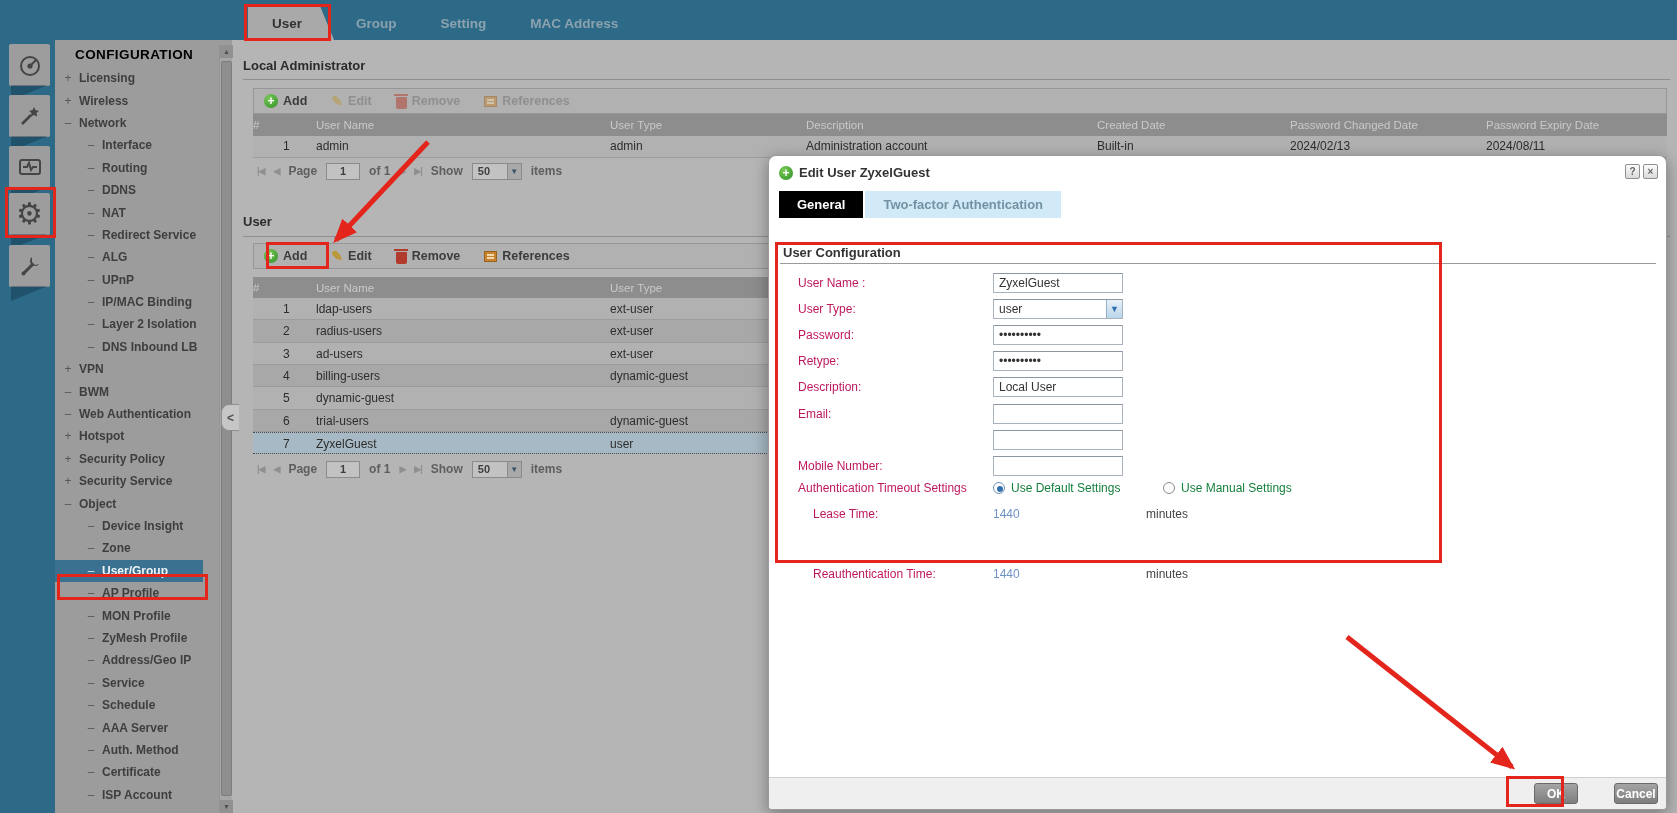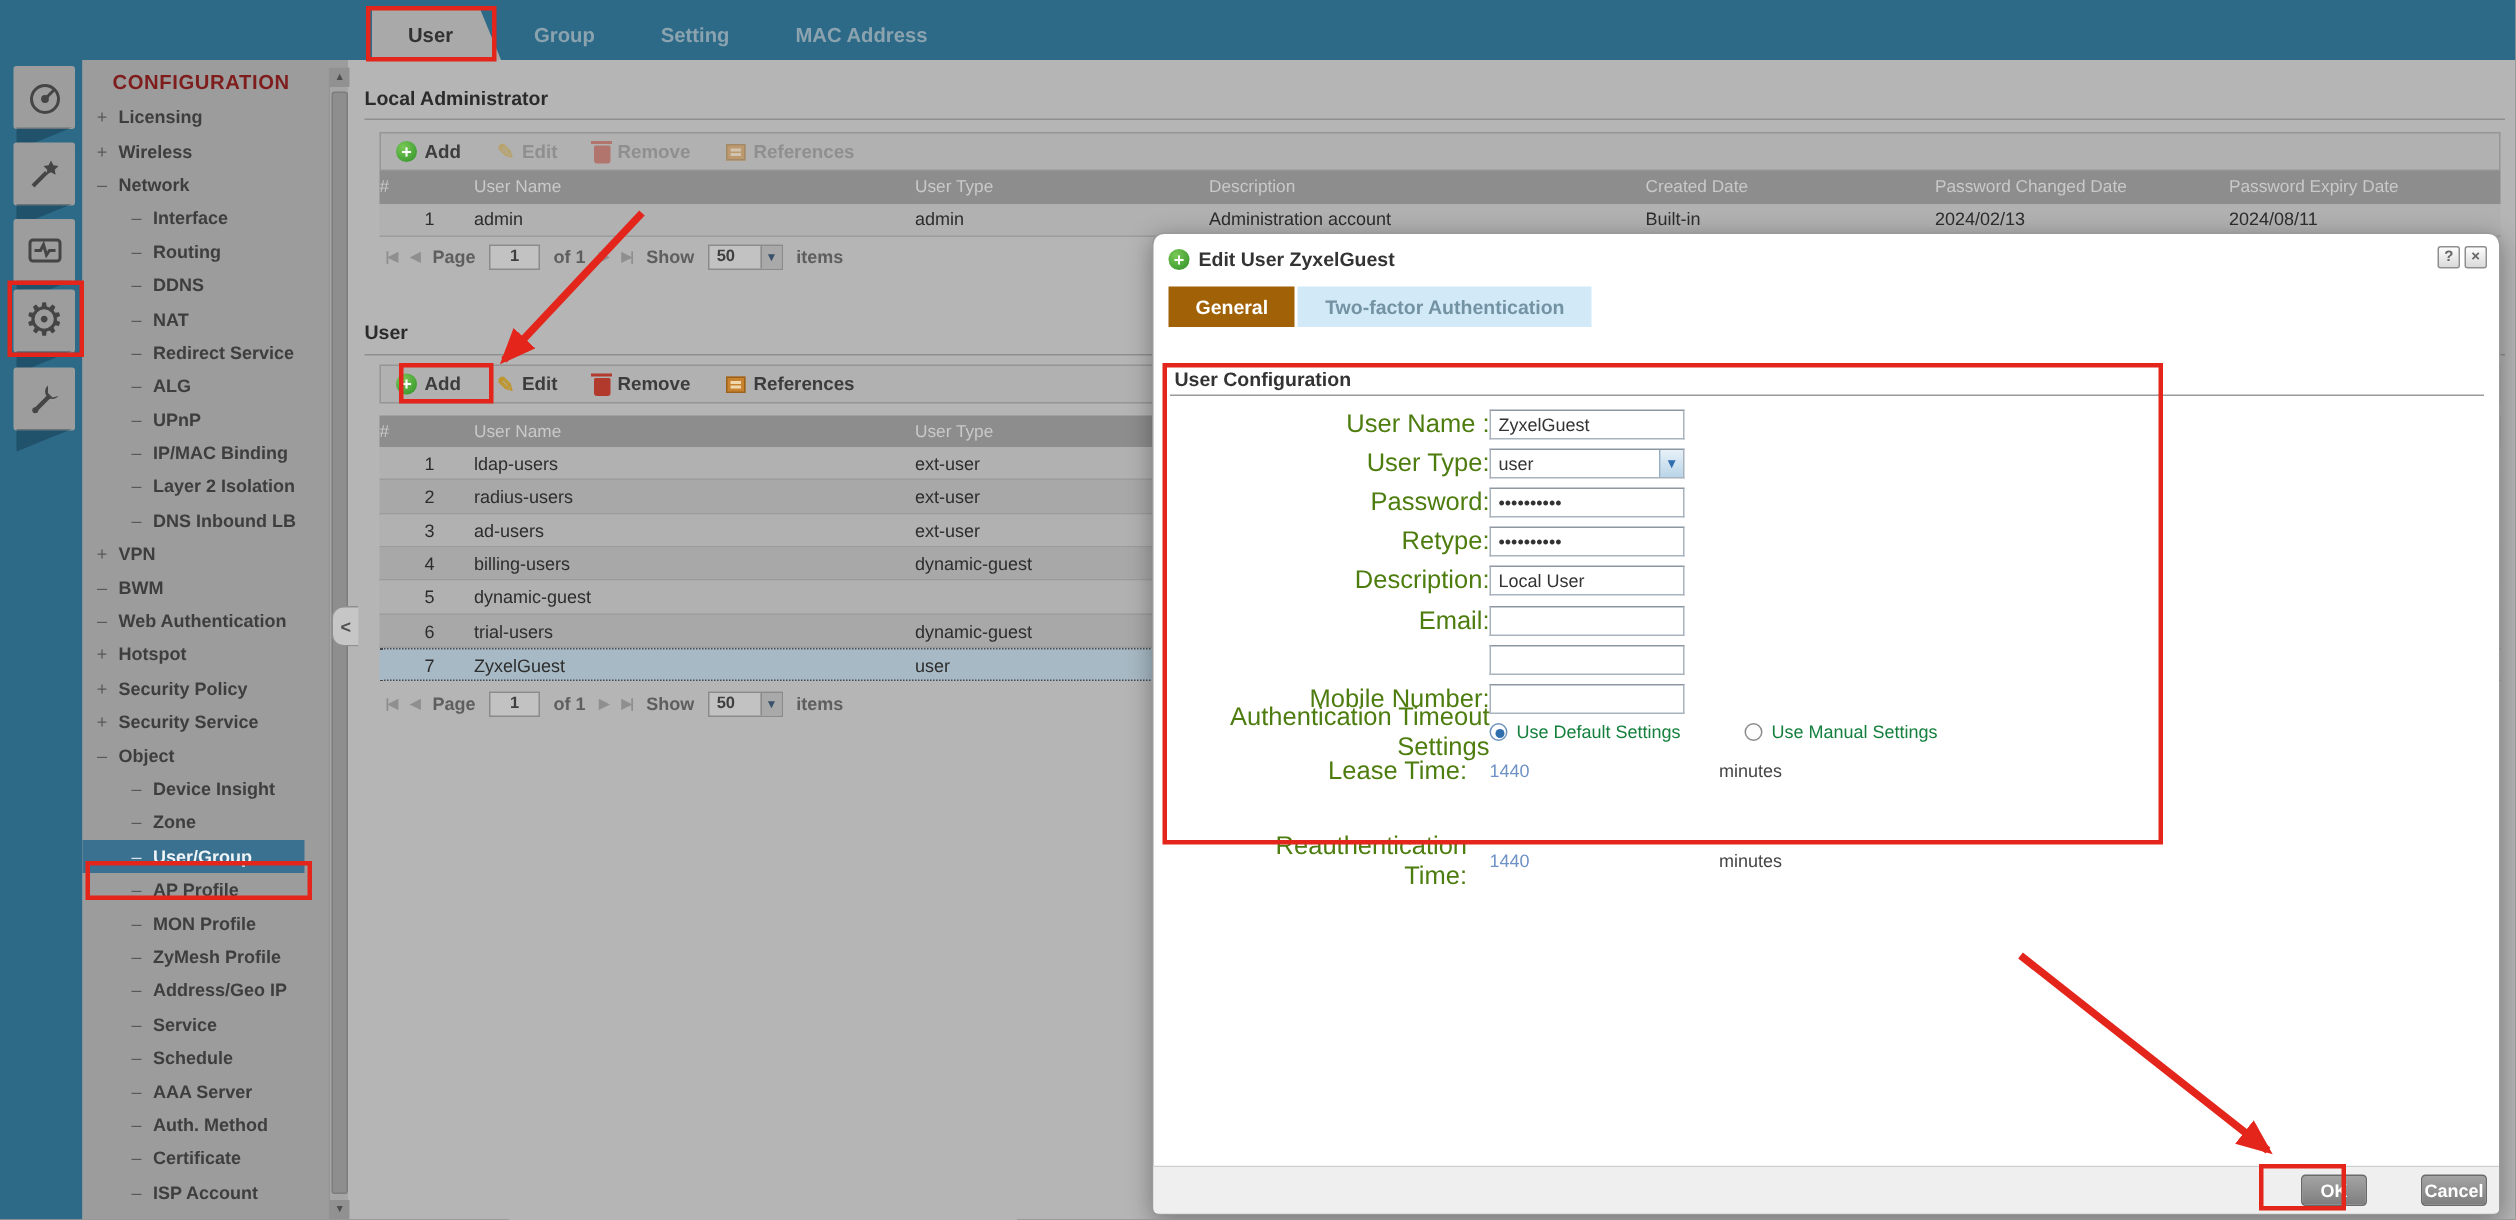--- a/index.html
+++ b/index.html
@@ -20,21 +20,21 @@
   .tile { position:absolute; left:9px; width:41px; height:42px; background:#9d9d9d; border-radius:2px;
           display:flex; align-items:center; justify-content:center; color:#454545; }
   .tile::after { content:''; position:absolute; left:2px; top:41px; width:0; height:0;
           border-top:15px solid rgba(8,38,54,.35); border-right:37px solid transparent; }
   .tile svg { stroke:#454545; fill:none; stroke-width:2; }
   .gear-glyph { font-size:30px; line-height:30px; }
 
   
   .sidebar { position:absolute; left:55px; top:40px; width:177px; height:773px; background:#9c9c9c; z-index:2; }
   .sidebar-title { position:absolute; left:20px; top:7px; font-size:13.5px; font-weight:700;
-                   color:#7f1d1d; letter-spacing:.4px; }
+                   color:#000000; letter-spacing:.4px; }
   .nav { position:absolute; left:0; top:27px; width:148px; list-style:none; }
   .nav-item { height:22.4px; display:flex; align-items:center; font-weight:700; font-size:12px;
               color:#3e3e3e; white-space:nowrap; cursor:pointer; }
   .nav-item .pfx { width:12px; color:#585858; font-weight:400; text-align:center; }
   .nav-item .lbl { margin-left:5px; }
   .nav-item.level-0 { padding-left:7px; }
   .nav-item.level-1 { padding-left:30px; }
   .nav-item.active { background:#3a7190; color:#eef4f7; }
   .nav-item.active .pfx { color:#d9e4ea; }
   .sb-scroll { position:absolute; right:0; top:5px; width:13px; height:768px; background:#a6a6a6;
@@ -97,26 +97,26 @@
   .dlg-titlebar { position:absolute; left:0; top:0; right:0; height:33px; display:flex; align-items:center;
                   gap:6px; padding-left:10px; }
   .dlg-title { font-size:13px; font-weight:700; color:#333; }
   .dlg-winbtns { position:absolute; right:8px; top:8px; display:flex; gap:3px; }
   .winbtn { width:15px; height:15px; border:1px solid #8f8f8f; background:linear-gradient(#fdfdfd,#d9d9d9);
             color:#666; font-size:10px; font-weight:700; display:flex; align-items:center; justify-content:center;
             border-radius:2px; cursor:pointer; }
   .dlg-tabs { position:absolute; left:10px; top:35px; height:27px; display:flex; gap:2px; }
   .dtab { height:27px; display:flex; align-items:center; padding:0 18px; background:#d2eaf7;
           color:#7392a3; font-size:13px; font-weight:700; cursor:pointer; }
-  .dtab.active { background:#a16207; color:#fff; }
+  .dtab.active { background:#000000; color:#fff; }
   .dlg-sec-title { position:absolute; left:14px; top:89px; font-size:13px; font-weight:700; color:#333; }
   .dlg-sec-rule { position:absolute; left:11px; top:107px; width:876px; border-top:1px solid #9a9a9a; }
 
   .frow { position:absolute; left:29px; display:flex; align-items:center; height:20px; }
-  .flabel { width:195px; font-size:17px; color:#4d7c0f;text-align:right; }
+  .flabel { width:195px; font-size:12px; color:#be185d; }
   .flabel.ind { width:180px; padding-left:15px; }
   .tin { width:130px; height:20px; border:1px solid #a9b3bd; border-top-color:#8c97a1; background:#fff;
          font:12px "Liberation Sans",sans-serif; color:#333; padding:0 5px; }
   .tsel { width:130px; height:20px; border:1px solid #a9b3bd; border-top-color:#8c97a1; background:#fff;
           display:flex; align-items:center; cursor:pointer; }
   .tsel .val { flex:1; padding-left:5px; font-size:12px; color:#333; }
   .tsel .dd { width:16px; height:18px; background:linear-gradient(#e8f1f8,#b9d5e9); border-left:1px solid #93aec5;
               color:#2f6fae; font-size:9px; display:flex; align-items:center; justify-content:center; }
   .radio-group { display:flex; align-items:center; }
   .radio-item { display:flex; align-items:center; cursor:pointer; }

